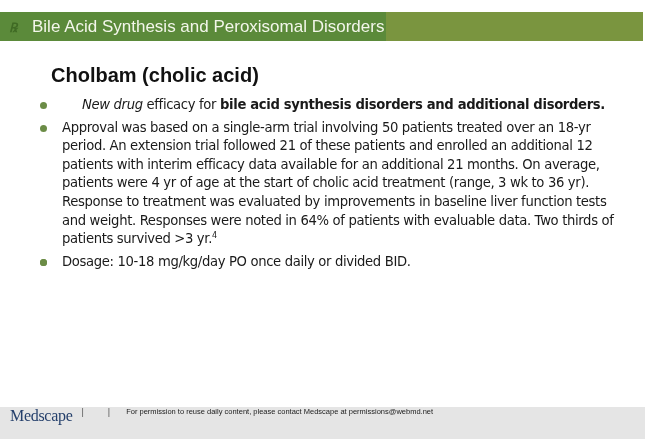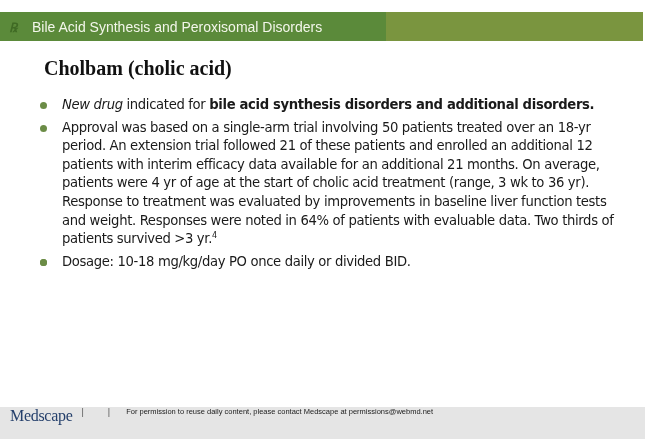--- a/index.html
+++ b/index.html
@@ -38,34 +38,34 @@
       font-size: 13px;
       color: #3f6a24;
       margin-left: 9px;
       width: 16px;
       font-style: italic;
       font-weight: bold;
       letter-spacing: -1px;
     }
     .header-title {
       font-family: "Liberation Sans", sans-serif;
-      font-size: 14px;
+      font-size: 17px;
       color: #f3f6ea;
       margin-left: 7px;
       white-space: nowrap;
     }
     .slide-title {
       position: absolute;
       left: 40px;
       top: 53px;
-      font-family: Liberation Serif, serif;
+      font-family: Liberation Sans, sans-serif;
       font-weight: bold;
       font-size: 20px;
       color: #111111;
-      margin: 4px;
+      margin: 11px;
     }
     .bullets {
       position: absolute;
       left: 38px;
       top: 96px;
       width: 590px;
       margin: 0;
       padding: 0;
       list-style: none;
     }
@@ -81,21 +81,21 @@
     }
     .bullet-dot {
       position: absolute;
       left: 2px;
       top: 6px;
       width: 7px;
       height: 7px;
       border-radius: 50%;
       background: #6b8c46;
     }
-    .em { font-style: italic; }
+    .em { font-style: italic; margin-left: 20px; }
     .strong { font-weight: bold; }
     sup.ref {
       font-size: 8px;
       vertical-align: super;
       line-height: 0;
     }
     .footer {
       position: absolute;
       left: 0;
       top: 407px;
@@ -134,21 +134,21 @@
   <div class="header-dark">
     <span class="rx-icon">℞</span>
     <span class="header-title">Bile Acid Synthesis and Peroxisomal Disorders</span>
   </div>
 </div>
 
 <h1 class="slide-title">Cholbam (cholic acid)</h1>
 
 <ul class="bullets">
   <li class="bullet-item">
-    <span class="bullet-dot"></span><span class="em">New drug</span><span> indicated for </span><span class="strong">bile acid synthesis disorders and additional disorders.</span>
+    <span class="bullet-dot"></span><span class="em">New drug</span><span> efficacy for </span><span class="strong">bile acid synthesis disorders and additional disorders.</span>
   </li>
   <li class="bullet-item">
     <span class="bullet-dot"></span><span>Approval was based on a single-arm trial involving 50 patients treated over an 18-yr period. An extension trial followed 21 of these patients and enrolled an additional 12 patients with interim efficacy data available for an additional 21 months. On average, patients were 4 yr of age at the start of cholic acid treatment (range, 3 wk to 36 yr). Response to treatment was evaluated by improvements in baseline liver function tests and weight. Responses were noted in 64% of patients with evaluable data. Two thirds of patients survived &gt;3 yr.</span><sup class="ref">4</sup>
   </li>
   <li class="bullet-item">
     <span class="bullet-dot"></span>
   </li>
   <li class="bullet-item">
     <span class="bullet-dot"></span><span>Dosage: 10-18 mg/kg/day PO once daily or divided BID.</span>
   </li>

